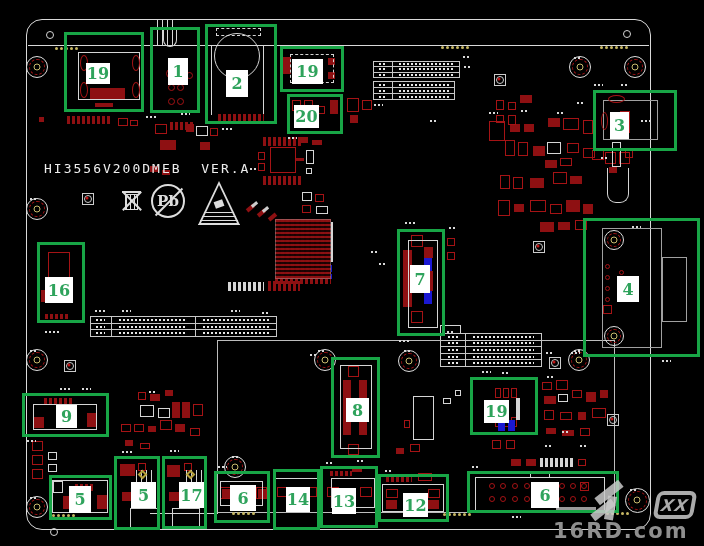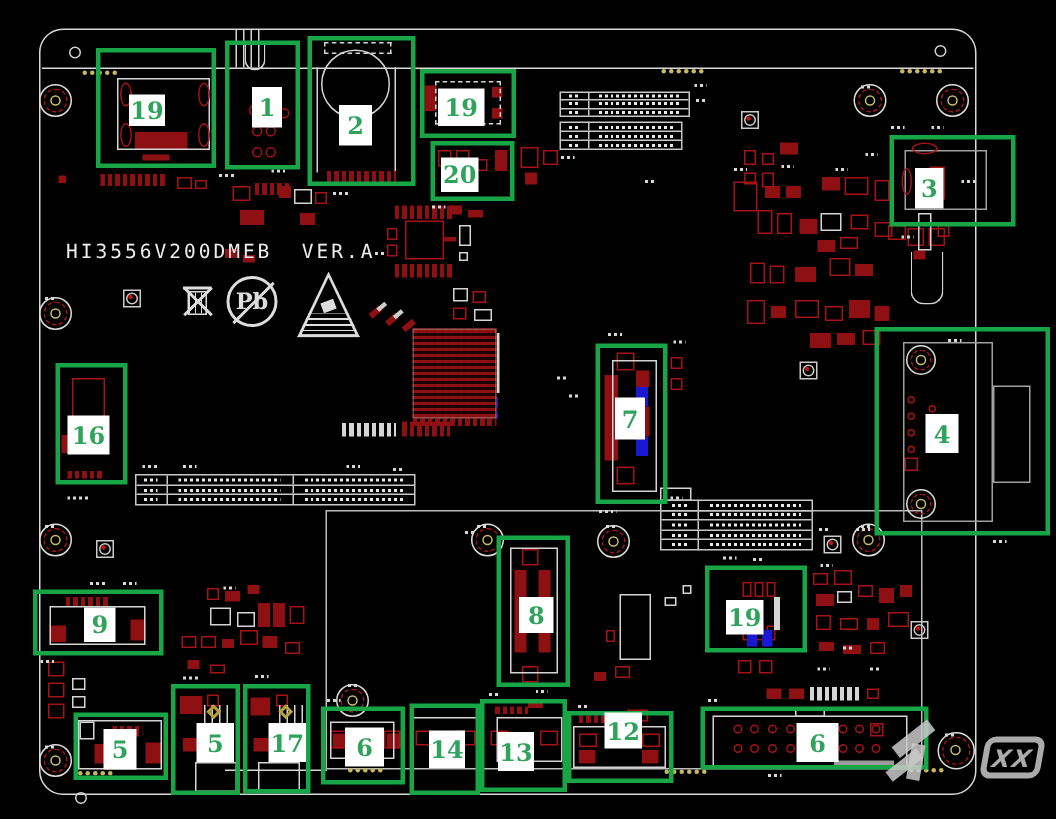--- a/index.html
+++ b/index.html
@@ -732,21 +732,21 @@
       </div>
       <div class="abs callout" style="left: 162px; top: 456px; width: 45px; height: 73px;"></div>
       <div class="abs plate" style="left: 179px; top: 482px; width: 25px; height: 26px;">
         <span>17</span>
       </div>
       <div class="abs callout" style="left: 114px; top: 456px; width: 46px; height: 74px;"></div>
       <div class="abs plate" style="left: 131px; top: 482px; width: 25px; height: 26px;">
         <span>5</span>
       </div>
       <div class="abs callout" style="left: 378px; top: 474px; width: 71px; height: 48px;"></div>
-      <div class="abs plate" style="left: 403px; top: 475px; width: 25px; height: 24px;">
+      <div class="abs plate" style="left: 403px; top: 493px; width: 25px; height: 24px;">
         <span>12</span>
       </div>
       <div class="abs callout" style="left: 320px; top: 466px; width: 58px; height: 62px;"></div>
       <div class="abs plate" style="left: 332px; top: 488px; width: 24px; height: 26px;">
         <span>13</span>
       </div>
       <div class="abs callout" style="left: 273px; top: 469px; width: 47px; height: 61px;"></div>
       <div class="abs plate" style="left: 286px; top: 487px; width: 24px; height: 25px;">
         <span>14</span>
       </div>
@@ -776,14 +776,15 @@
       </div>
     </div>
 
   <div class="abs" id="watermark" style="left:552px;top:470px;width:152px;height:76px;">
     <div class="abs wm-stroke" style="left:42px;top:18px;width:30px;height:9px;transform:rotate(-38deg);"></div>
     <div class="abs wm-stroke" style="left:54px;top:26px;width:9px;height:24px;transform:rotate(10deg);"></div>
     <div class="abs wm-stroke" style="left:38px;top:36px;width:26px;height:8px;transform:rotate(-38deg);"></div>
     <div class="abs wm-box" style="left:103px;top:21px;width:40px;height:28px;">
       <span class="wm-xx">XX</span>
     </div>
+    <div class="abs wm-site" style="left:1px;top:49px;">16RD.com</div>
   </div>
 </div>
 
 </body></html>

